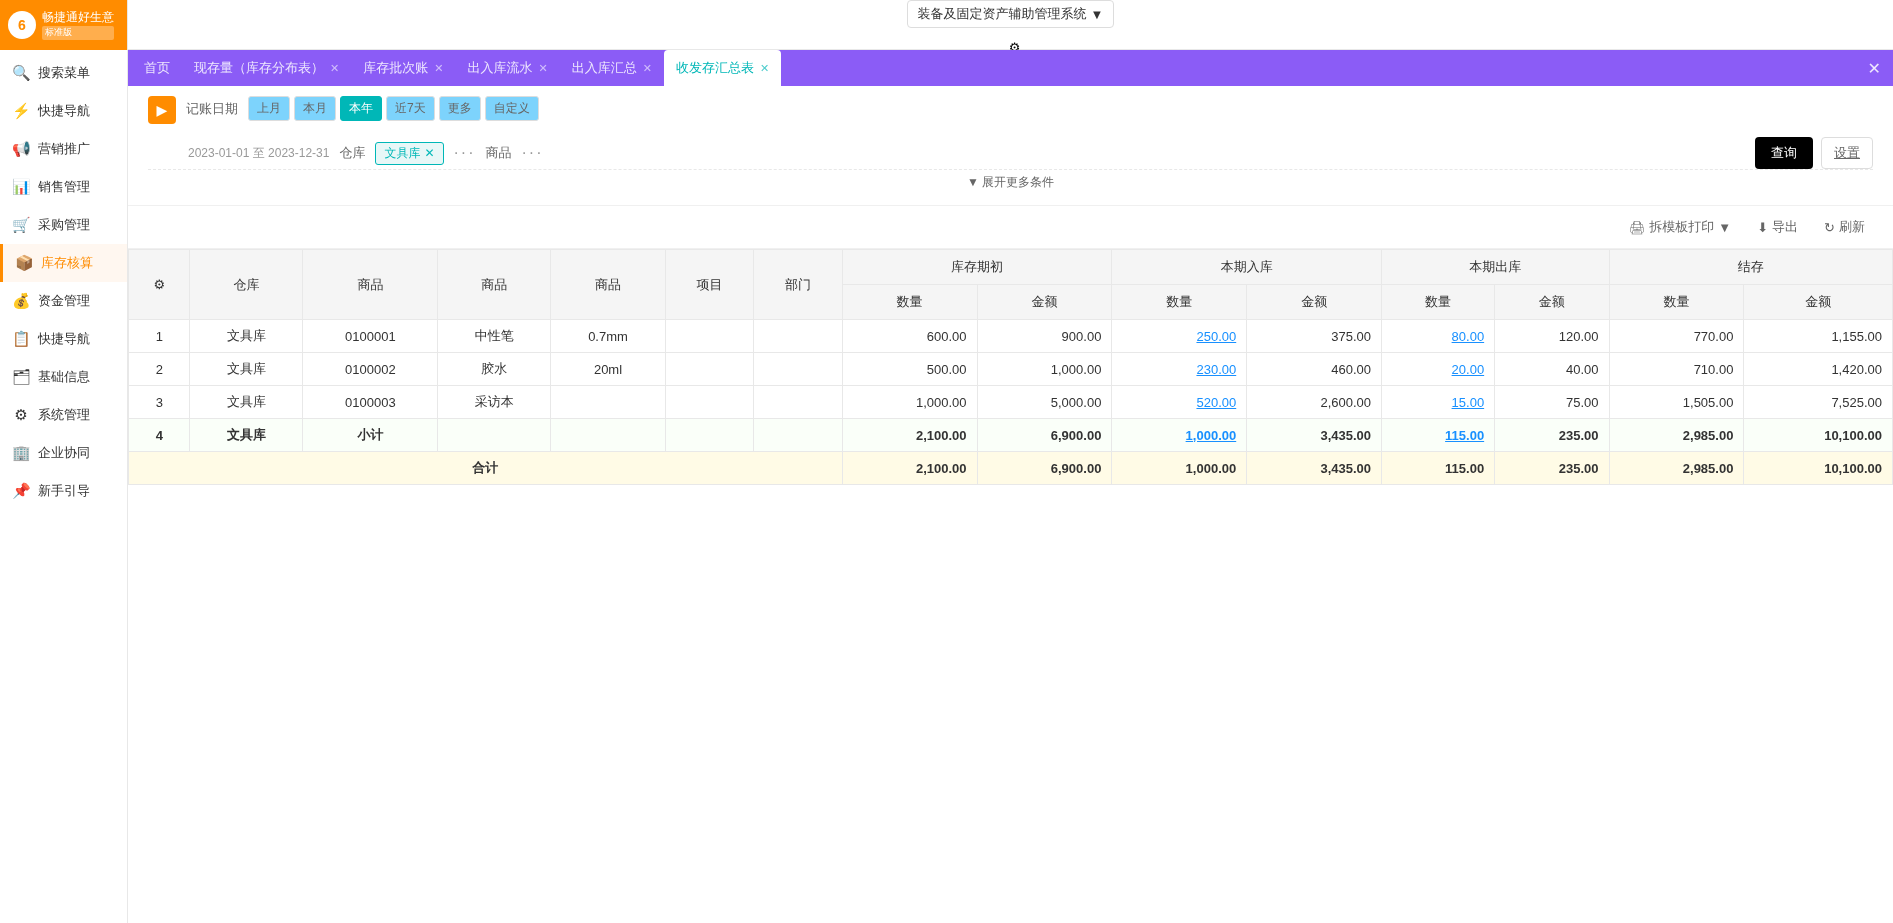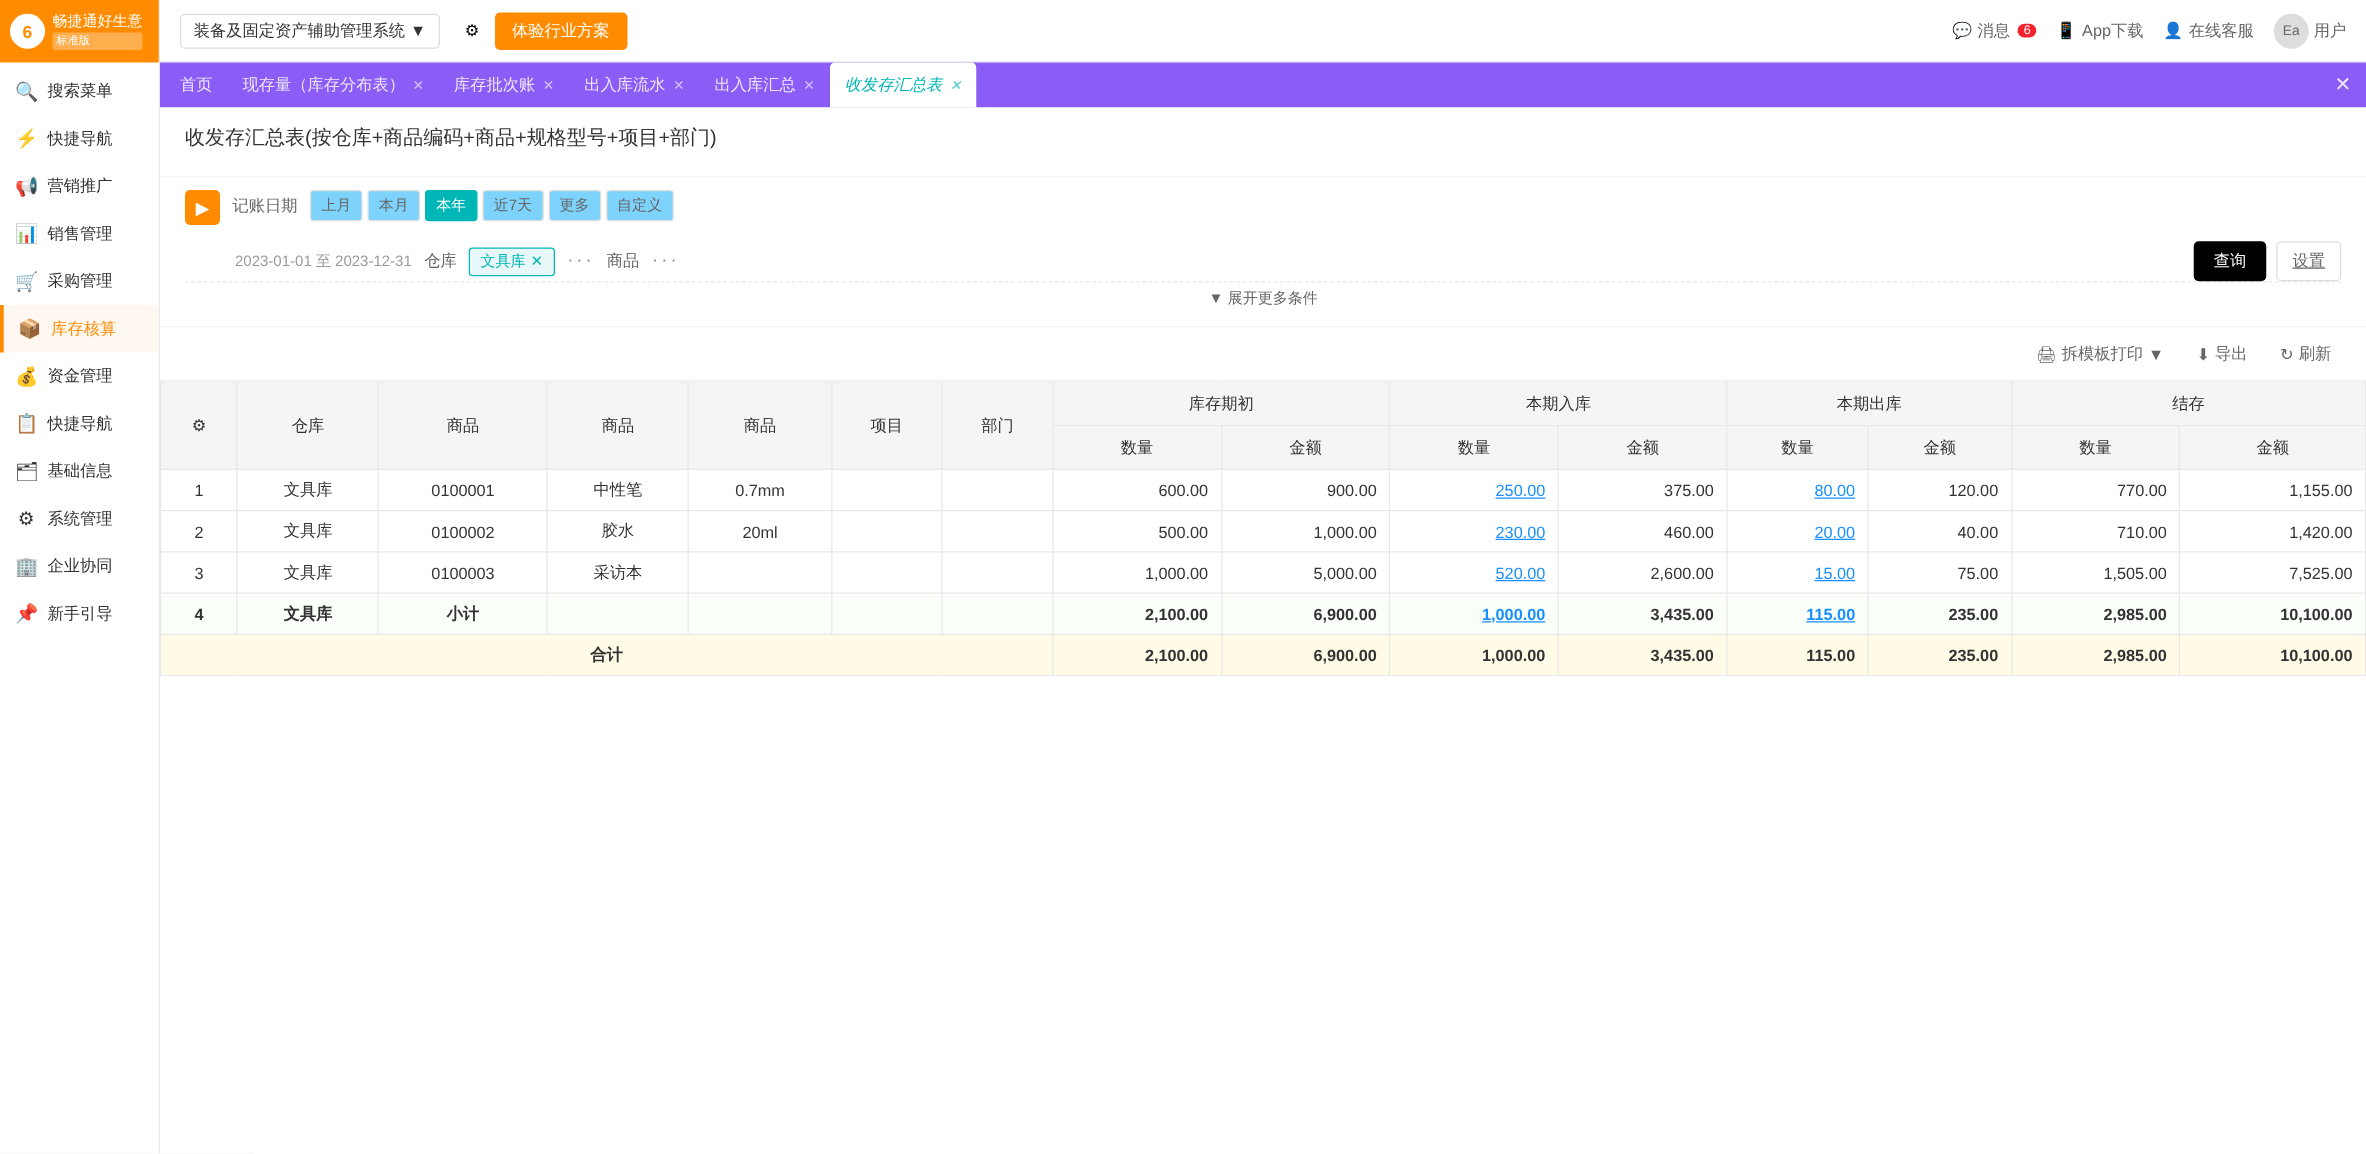--- a/index.html
+++ b/index.html
@@ -13,33 +13,33 @@
     .sidebar-logo-badge { font-size: 9px; background: rgba(255,255,255,0.3); padding: 1px 3px; border-radius: 2px; }
     .sidebar-nav { flex: 1; overflow-y: auto; padding: 4px 0; }
     .sidebar-item { display: flex; align-items: center; gap: 8px; padding: 10px 12px; cursor: pointer; color: #333; font-size: 13px; }
     .sidebar-item.active { background: #fff7f0; color: #ff8c00; border-left: 3px solid #ff8c00; }
     .sidebar-item-icon { font-size: 15px; width: 18px; text-align: center; }
 
     
     .main { flex: 1; display: flex; flex-direction: column; overflow: hidden; }
 
     
-    .topbar { background: #fff; height: 50px; display: flex; align-items: center; padding: 0 16px; border-bottom: 1px solid #e8e8e8; gap: 12px; }
+    .topbar { background: #fff; height: 50px; display: flex; align-items: center; padding: 0 16px; border-bottom: 1px solid #e8e8e8; gap: 12px; flex-direction: column; }
     .topbar-system-select { display: flex; align-items: center; gap: 4px; font-size: 13px; color: #333; border: 1px solid #ddd; padding: 4px 10px; border-radius: 4px; cursor: pointer; }
     .topbar-experience-btn { background: #ff8c00; color: #fff; border: none; padding: 6px 14px; border-radius: 4px; cursor: pointer; font-size: 13px; }
     .topbar-actions { display: flex; align-items: center; gap: 16px; color: #666; font-size: 13px; }
     .topbar-action-item { display: flex; align-items: center; gap: 4px; cursor: pointer; }
     .topbar-badge { background: #f5222d; color: #fff; border-radius: 8px; padding: 0 5px; font-size: 10px; margin-left: 2px; }
     .topbar-user { display: flex; align-items: center; gap: 4px; cursor: pointer; }
     .topbar-avatar { width: 28px; height: 28px; background: #ddd; border-radius: 50%; display: flex; align-items: center; justify-content: center; font-size: 11px; overflow: hidden; }
 
     
     .tabs { background: #8b5cf6; display: flex; align-items: center; height: 36px; padding: 0 4px; gap: 0; }
     .tab { display: flex; align-items: center; gap: 6px; padding: 0 12px; height: 36px; color: rgba(255,255,255,0.85); cursor: pointer; font-size: 13px; white-space: nowrap; }
-    .tab.active { background: #fff; color: #00b7b7; border-radius: 4px 4px 0 0; font-style: italic; }
+    .tab.active { background: #fff; color: #00b7b7; border-radius: 4px 4px 0 0; }
     .tab-close { font-size: 11px; opacity: 0.7; }
     .tabs-close-all { margin-left: auto; color: rgba(255,255,255,0.85); cursor: pointer; font-size: 16px; padding: 0 8px; }
 
     
     .page-content { flex: 1; overflow-y: auto; background: #f5f5f5; padding: 0; }
     .page-inner { background: #fff; margin: 0; padding: 0; min-height: 100%; }
 
     
     .page-header { padding: 14px 20px 8px; border-bottom: 1px solid #f0f0f0; }
     .page-title { font-size: 16px; font-weight: 500; color: #333; margin-bottom: 12px; }
@@ -185,23 +185,20 @@
     <div class="tab active">
       <span>收发存汇总表</span>
       <span class="tab-close">✕</span>
     </div>
     <div class="tabs-close-all">✕</div>
   </div>
 
   <div class="page-content">
     <div class="page-inner">
 
-      <div class="page-header">
-        <div class="page-title">收发存汇总表(按仓库+商品编码+商品+规格型号+项目+部门)</div>
-      </div>
 
       <div style="background:#fff; padding: 10px 20px; border-bottom: 1px solid #f0f0f0;">
         <div style="display:flex; align-items:flex-start; gap:10px; flex-wrap:wrap;">
           <button class="filter-toggle-btn">▶</button>
           <div style="display:flex; flex-direction:column; gap:6px; flex:1;">
             <div style="display:flex; align-items:center; gap:10px; flex-wrap:wrap;">
               <span class="filter-label">记账日期</span>
               <div class="filter-date-options">
                 <button class="filter-date-btn">上月</button>
                 <button class="filter-date-btn">本月</button>

